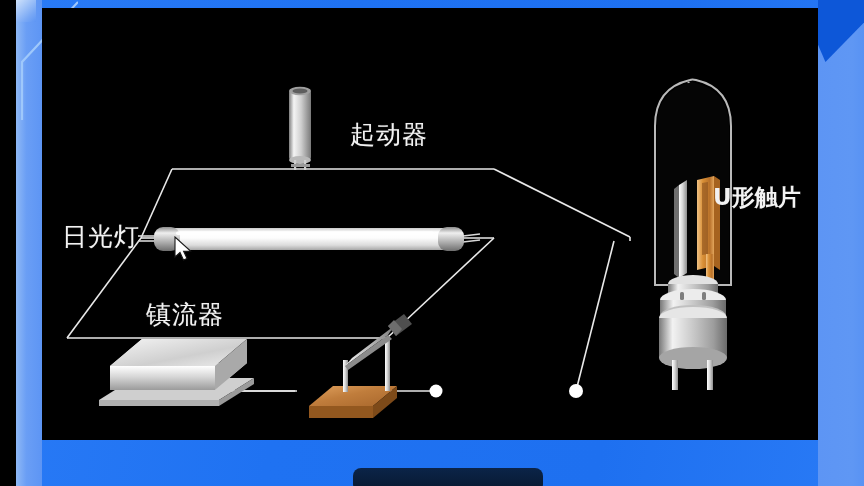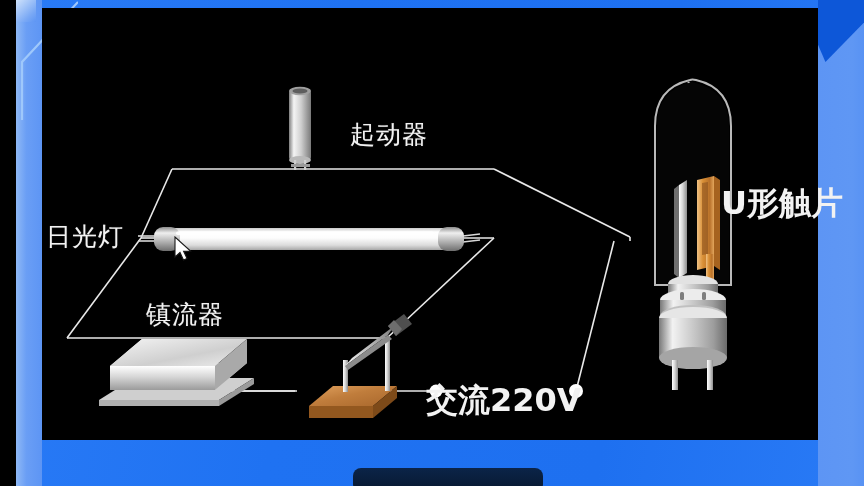--- a/index.html
+++ b/index.html
@@ -23,21 +23,21 @@
   
   #stage{position:absolute;left:26px;top:8px;width:776px;height:432px;background:#000;}
   #stage .lbl{position:absolute;color:#f2f2f2;white-space:nowrap;
               font-family:"DejaVu Sans","Liberation Sans",sans-serif;}
 
   svg{position:absolute;left:0;top:0;}
 
   
   .cn{font-size:25px;letter-spacing:1px;
       text-shadow:0 0 1px rgba(255,255,255,.35);}
-  .cn-b{font-size:32px;font-weight:bold;letter-spacing:0px;padding-left:8px;}
+  .cn-b{font-size:23px;font-weight:bold;letter-spacing:0px;}
 
   
   .bottom-pill{position:absolute;left:50%;transform:translateX(-50%);
      bottom:-6px;width:190px;height:24px;border-radius:8px;
      background:linear-gradient(180deg,#0b2448 0%,#07182f 100%);}
   .cursor{position:absolute;pointer-events:none;}
 </style>
 </head>
 <body>
 
@@ -235,25 +235,24 @@
         <rect x="630" y="352" width="6" height="30" fill="url(#metalPlate)"></rect>
         <rect x="665" y="352" width="6" height="30" fill="url(#metalPlate)"></rect>
 
         <rect x="638" y="284" width="4" height="8" rx="1.6" fill="#7e7e7e"></rect>
         <rect x="660" y="284" width="4" height="8" rx="1.6" fill="#7e7e7e"></rect>
       </g>
     </svg>
 
     <div class="lbl cn" style="left:308px;top:110px;">起动器</div>
 
-    <div class="lbl cn" style="left:4px;top:212px;">日光灯</div>
+    <div class="lbl cn" style="left:20px;top:212px;">日光灯</div>
 
     <div class="lbl cn" style="left:104px;top:290px;">镇流器</div>
 
-    <div class="lbl cn-b" style="left:376px;top:371px;">交流220V</div>
 
 
     <div class="lbl cn-b" style="left:671px;top:174px;">U形触片</div>
 
     <svg class="cursor" style="left:132px;top:228px;" width="22" height="30">
       <polygon points="1,1 1,21 6,16.5 9.5,24 13,22.4 9.6,15.2 16.5,15" fill="#ffffff" stroke="#1a1a1a" stroke-width="1.1"></polygon>
     </svg>
 
   </div>
 </div>

